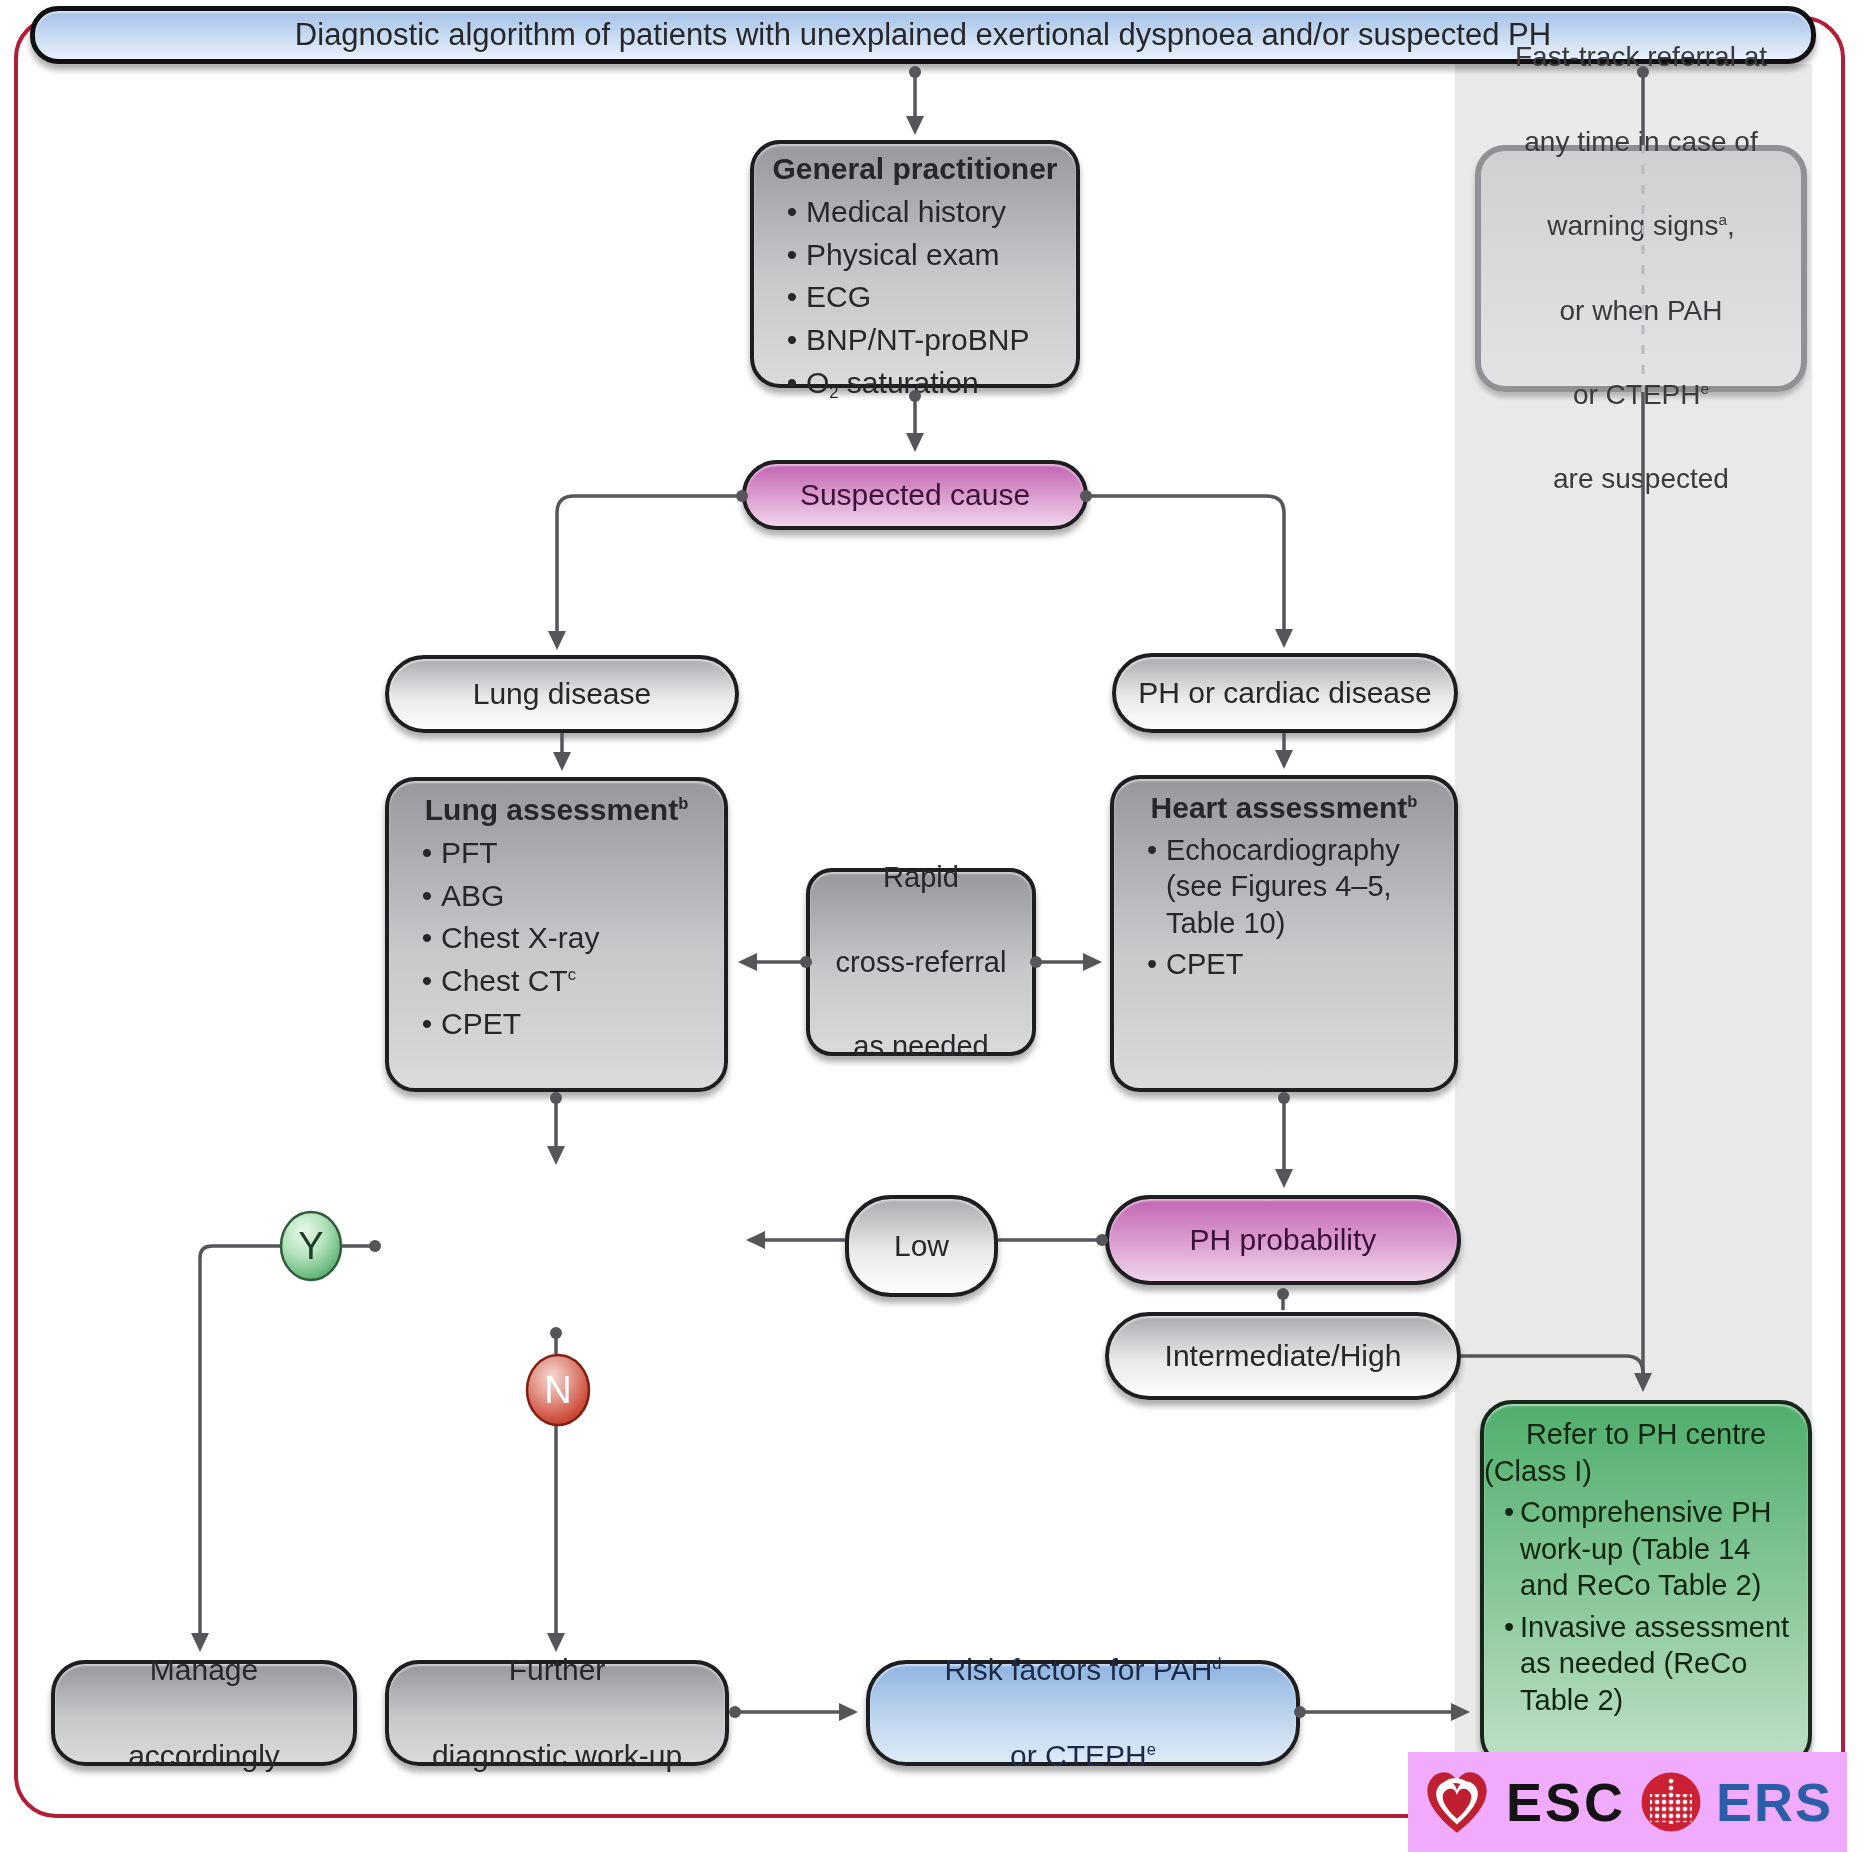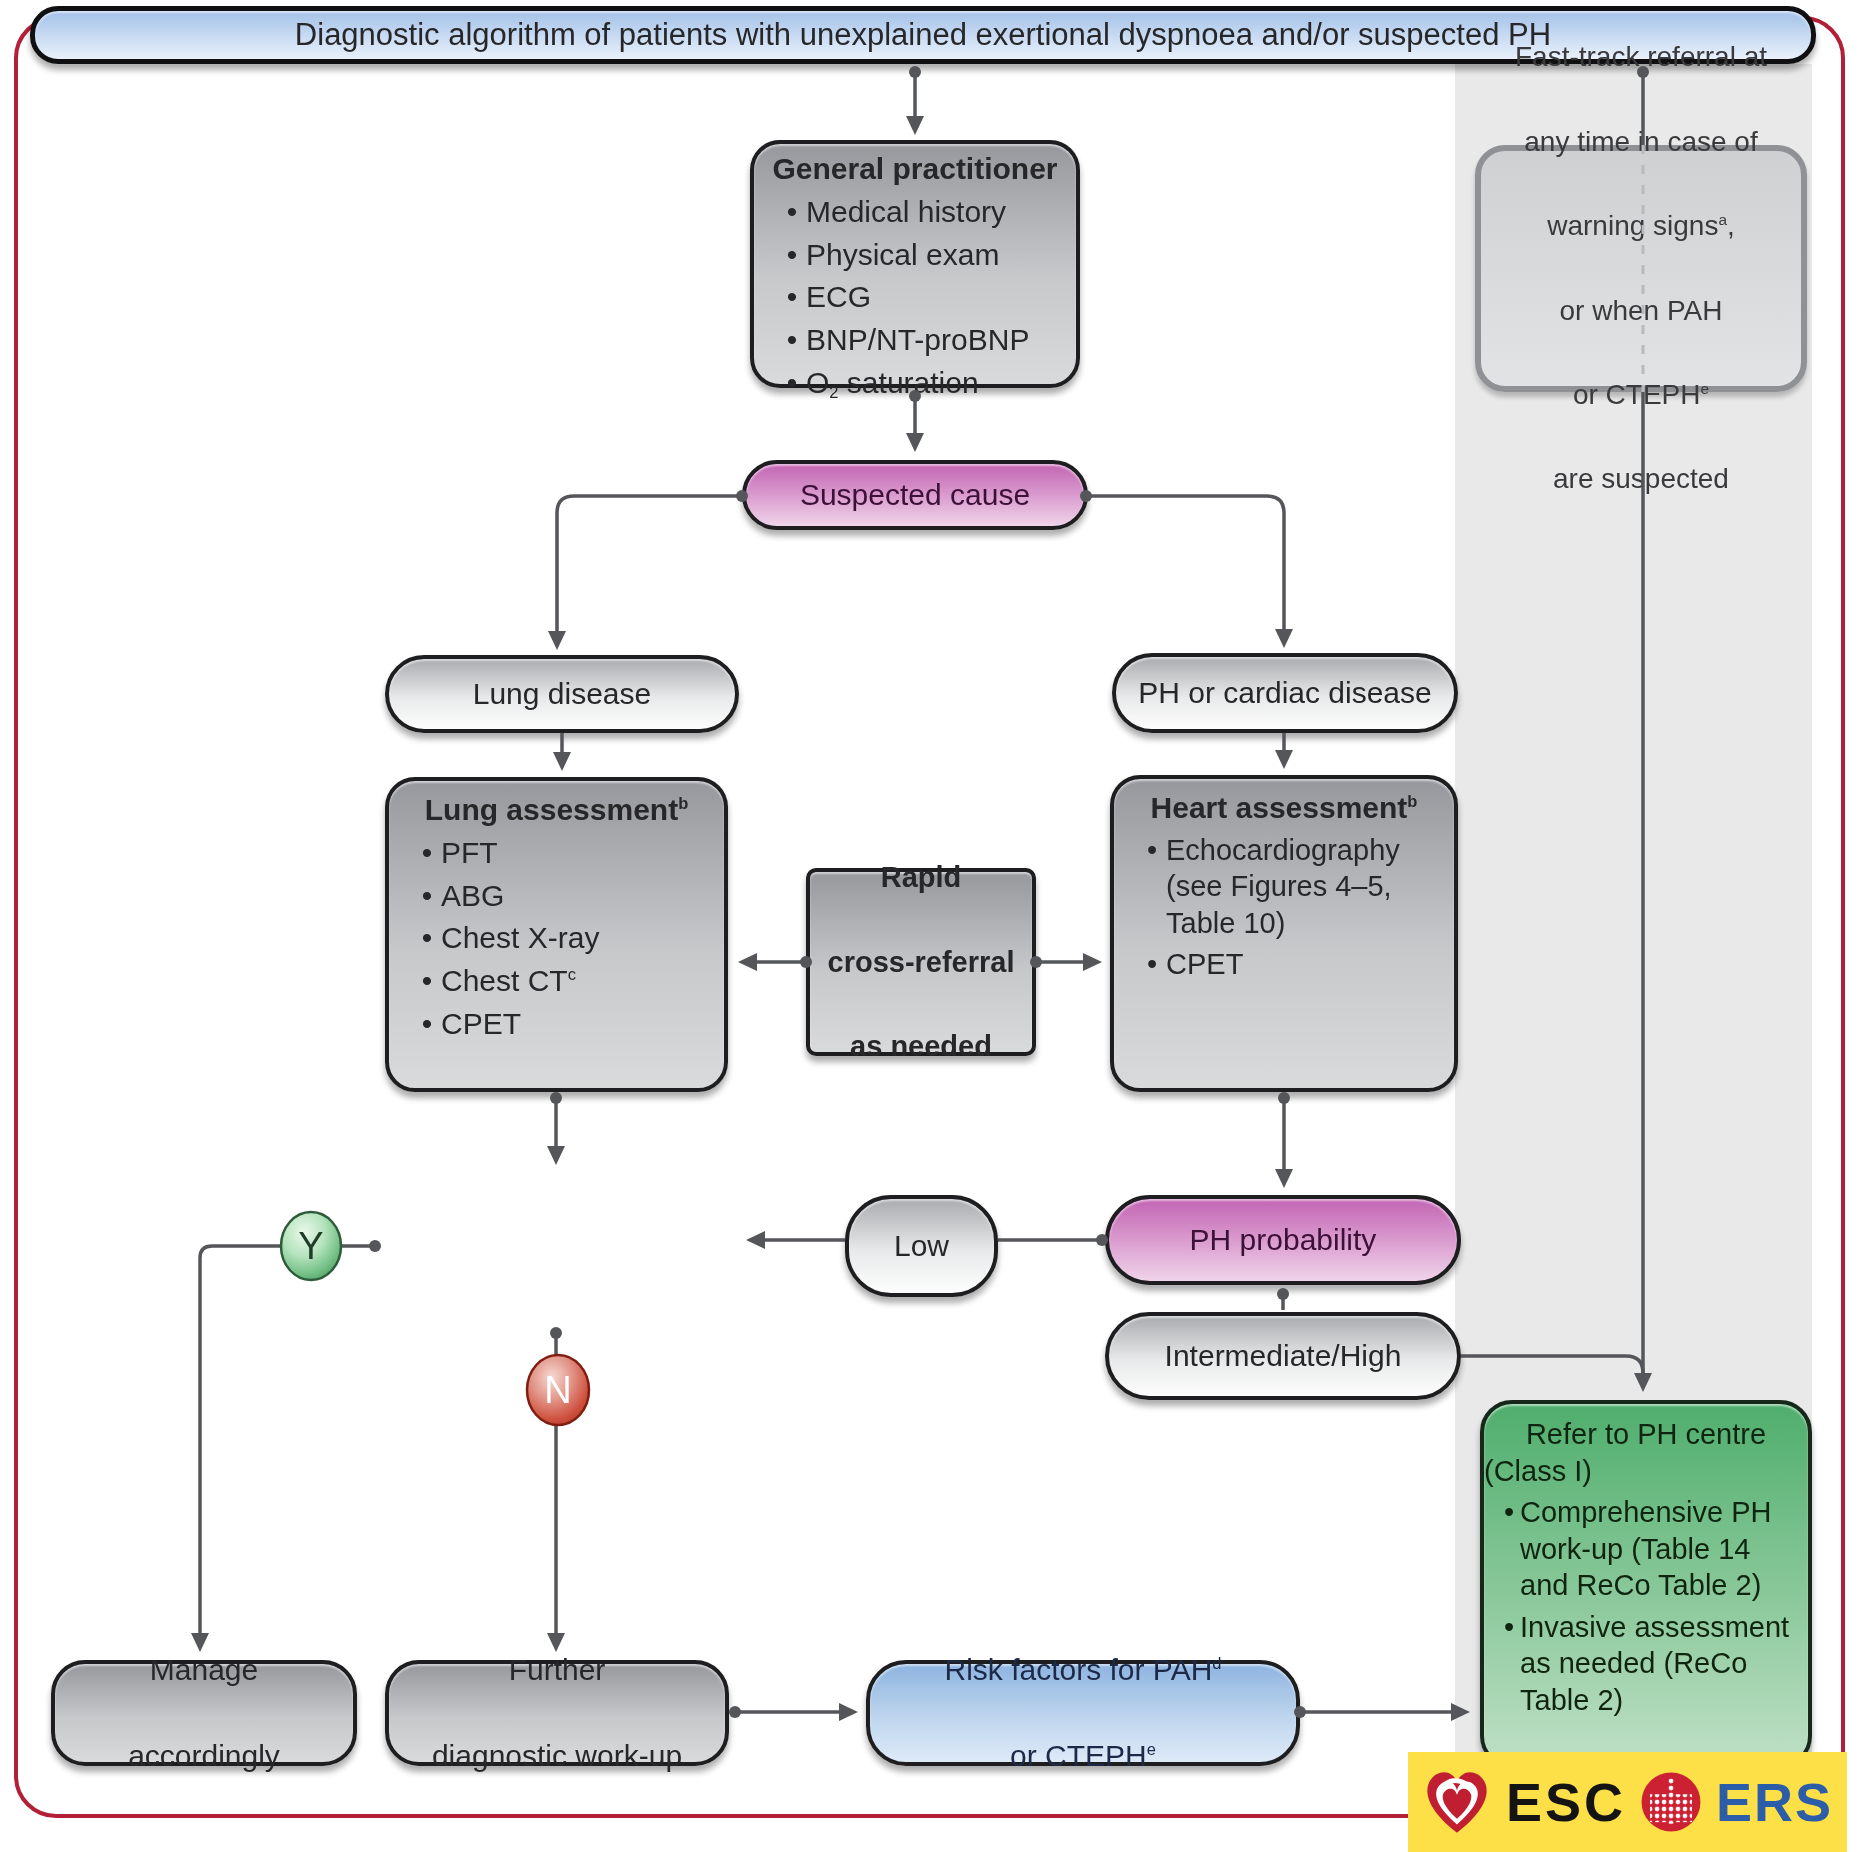--- a/index.html
+++ b/index.html
@@ -23,21 +23,21 @@
   .t30{font-size:30px;line-height:1.26;}
   .t29{font-size:29px;line-height:1.26;}
   .t28{font-size:28px;line-height:1.3;}
   .bold{font-weight:bold;}
   .bullets{padding:0 10px 0 24px;}
   .li{display:flex;align-items:flex-start;margin:5px 0;text-align:left;}
   .li .m{flex:none;width:28px;text-align:center;}
   sup{font-size:.55em;line-height:0;vertical-align:super;}
   sub{font-size:.55em;line-height:0;vertical-align:baseline;position:relative;top:.28em;}
   svg.overlay{position:absolute;left:0;top:0;z-index:5;pointer-events:none;}
-  #logos{position:absolute;left:1408px;top:1752px;height:100px;z-index:6;background:#fde047;
+  #logos{position:absolute;left:1408px;top:1752px;height:100px;z-index:6;background:#f0abfc;
          display:flex;align-items:center;gap:14px;padding:0 14px;}
   .esc-text{font-size:54px;font-weight:800;letter-spacing:3px;color:#141414;}
   .ers-text{font-size:54px;font-weight:600;letter-spacing:2px;color:#2b5da8;}
 </style>
 </head>
 <body>
 
 <div id="stage">
 
   <div class="abs band" style="left:1455px;top:64px;width:357px;height:1712px;"></div>
@@ -127,21 +127,21 @@
           <span class="m">•</span>
           <span>Echocardiography (see Figures 4–5, Table 10)</span>
         </div>
       <div class="li">
           <span class="m">•</span>
           <span>CPET</span>
         </div>
     </div>
   </div>
 
-  <div class="box gbox col t29" style="left:806px;top:868px;width:230px;height:188px;border-radius:10px;font-weight:bold;">
+  <div class="box gbox col t29" style="left:806px;top:868px;width:230px;height:188px;border-radius:26px;">
     <div>Rapid</div>
     <div>cross-referral</div>
     <div>as needed</div>
   </div>
 
 
   <div class="box gpill pill t30" style="left:845px;top:1195px;width:153px;height:102px;border-radius:46px;">
     <span>Low</span>
   </div>
   <div class="box pink pill t30" style="left:1105px;top:1195px;width:356px;height:90px;border-radius:46px;">

